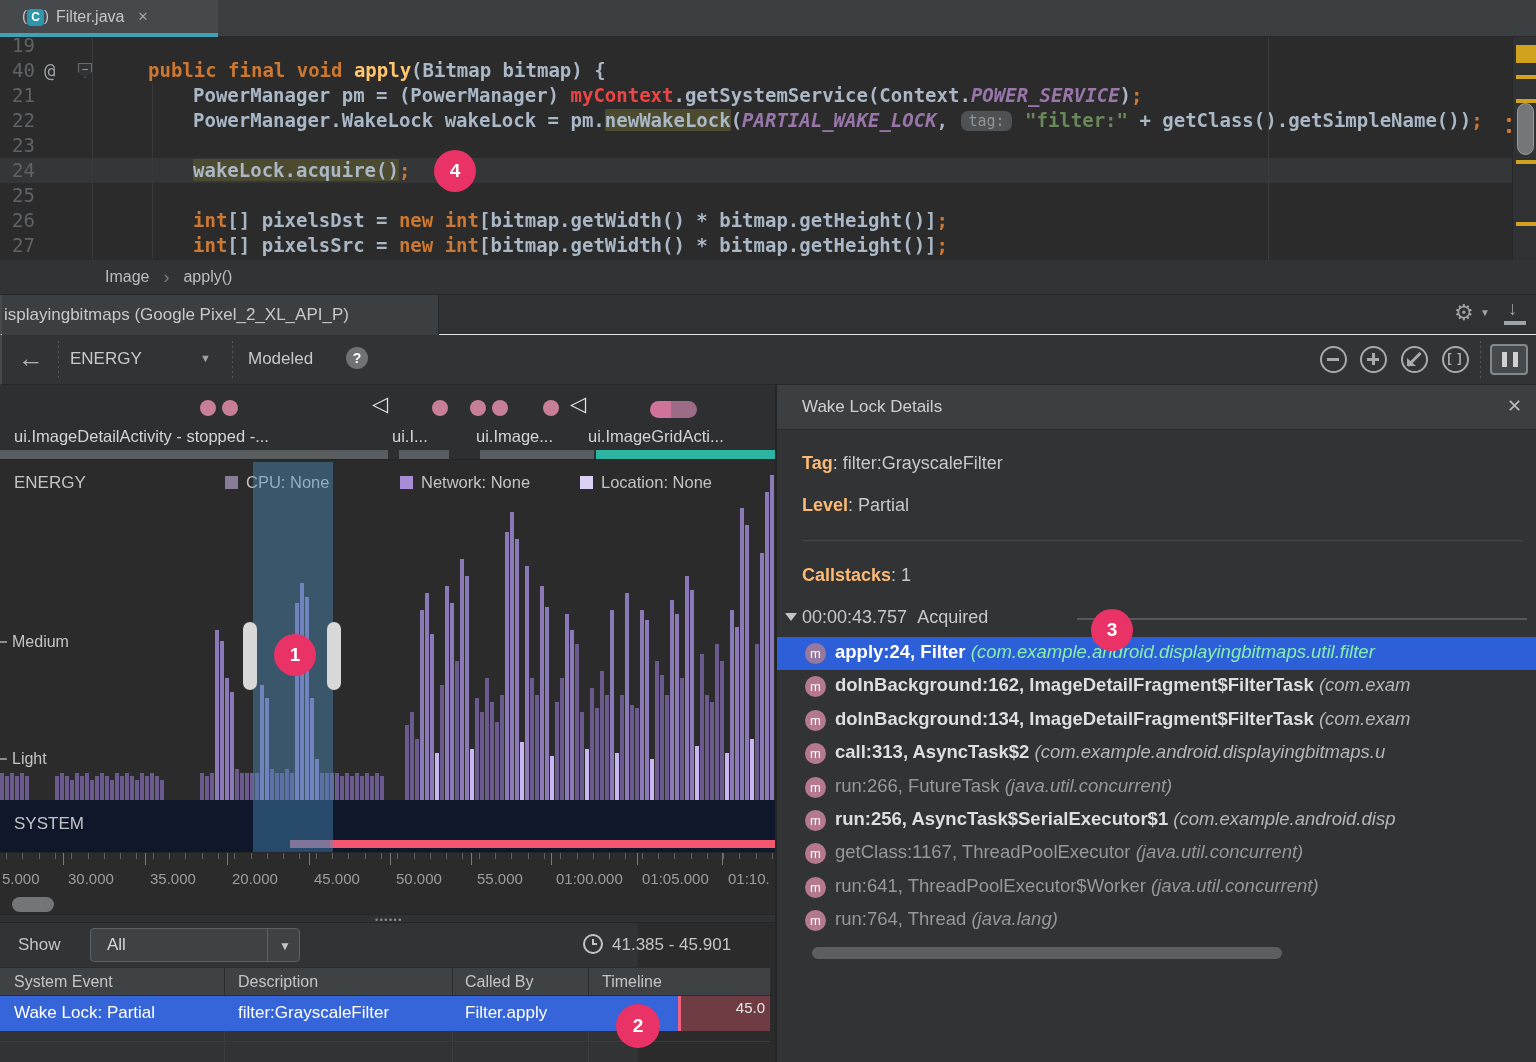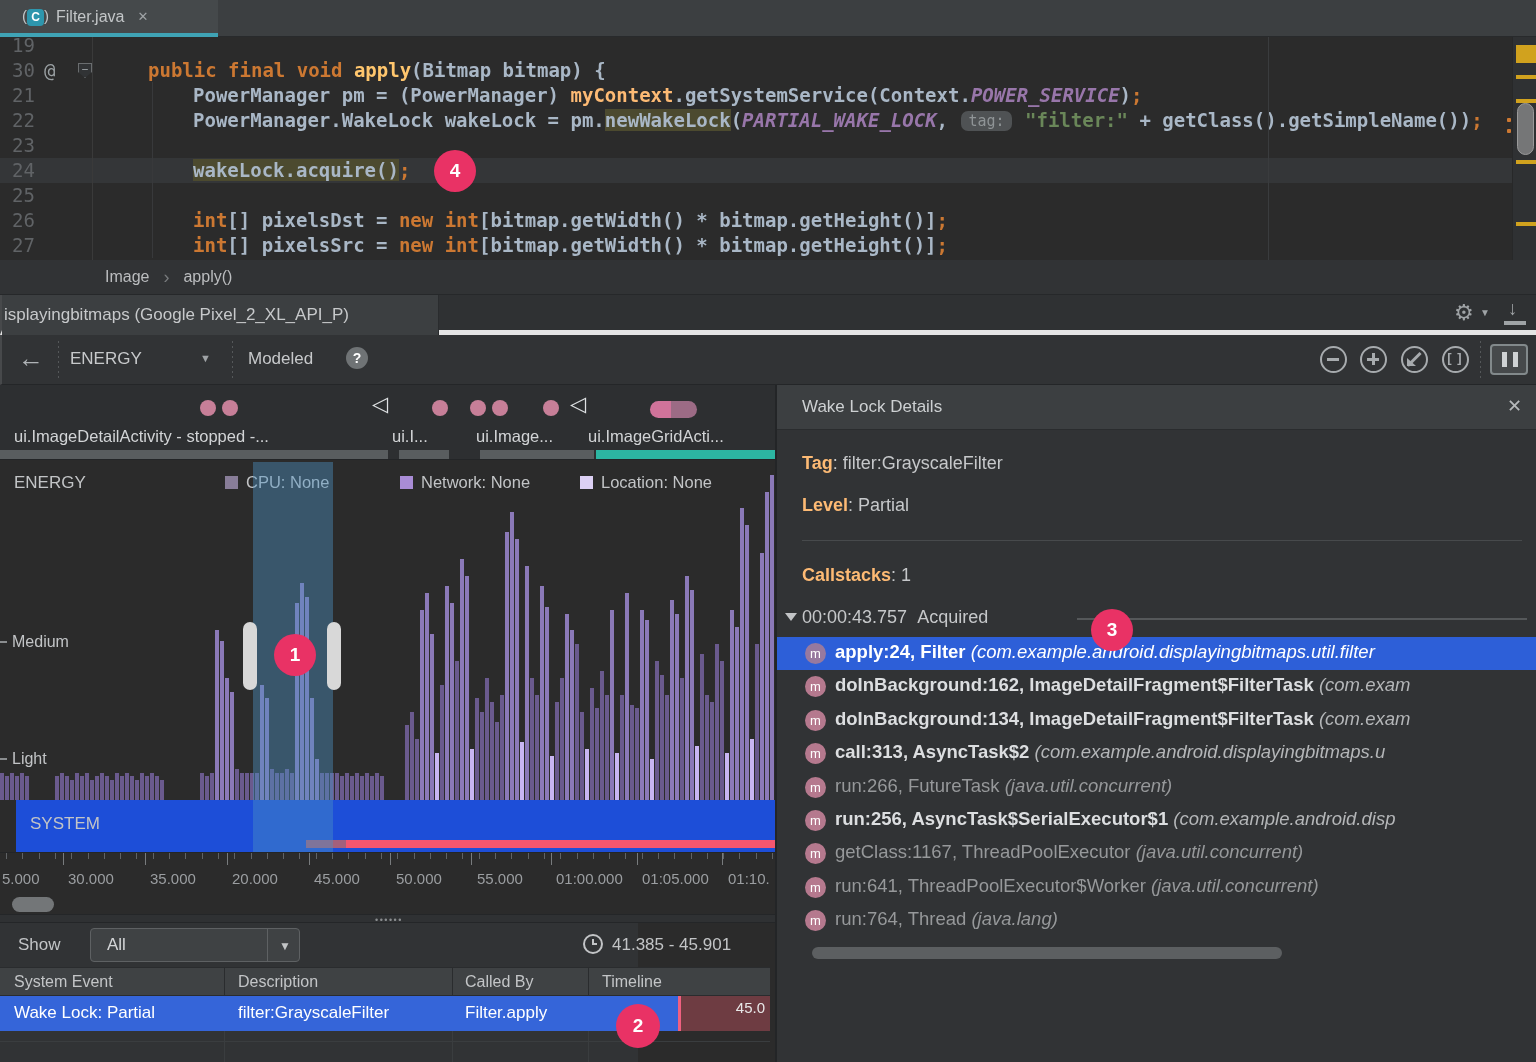--- a/index.html
+++ b/index.html
@@ -26,21 +26,21 @@
   #editor-lines { position:absolute; left:0; top:-4px; width:100%; }
   .cl { position:relative; height:25px; line-height:25px; white-space:nowrap; }
   .cl.current { background:#343638; }
   .cl .lnum { position:absolute; left:12px; width:48px; text-align:left; color:#606366; font-weight:400; }
   .cl .annot { position:absolute; left:44px; color:#9aa0a3; font-weight:400; }
   .cl .foldbox { position:absolute; left:78px; top:5px; width:14px; height:15px; border:1px solid #6a6d6f; background:#313335;
                  color:#9aa0a3; font-size:11px; line-height:12px; text-align:center; font-weight:400;
                  clip-path:polygon(0 0,100% 0,100% 60%,50% 100%,0 60%); }
   .cl .code { position:absolute; left:100px; }
   .tk-kw { color:#cc7832; } .tk-fn { color:#ffc66d; } .tk-def { color:#a9b7c6; }
-  .tk-field { color:#fdba74;margin-top:24px; } .tk-const { color:#9876aa; font-style:italic; }
+  .tk-field { color:#ef4444;margin-top:24px; } .tk-const { color:#9876aa; font-style:italic; }
   .tk-str { color:#6a8759; } .tk-semi { color:#cc7832; }
   .tk-hl { background:#4c4a2f; color:#a9b7c6; }
   .tk-hint { display:inline-block; background:#4f5254; color:#8f9496; border-radius:7px; padding:0 7px;
              font-size:15px; line-height:20px; font-weight:400; vertical-align:1px; margin:0 2px; }
   #gutter-sep { left:92px; top:37px; width:1px; height:223px; background:#3a3a3a; }
   #indent-guide { left:152px; top:82px; width:1px; height:176px; background:#38393b; }
   #margin-guide { left:1268px; top:37px; width:1px; height:223px; background:#3a3c3e; }
   
   #stripe { left:1512px; top:37px; width:24px; height:223px; background:#2f3133; border-left:1px solid #272829; }
   .mark { position:absolute; left:3px; width:20px; background:#d1a21e; }
@@ -48,21 +48,21 @@
                   background:rgba(175,175,175,0.55); border:1px solid #9a9a9a; }
   .odot { position:absolute; width:4px; height:4px; background:#cc7832; border-radius:1px; }
 
   
   #breadcrumb { left:0; top:260px; width:1536px; height:35px; background:#313335; border-bottom:1px solid #26282a;
                 display:flex; align-items:center; font-size:16px; color:#bbbdbf; }
   #breadcrumb .bc0 { margin-left:105px; }
   #breadcrumb .sep { margin:0 14px; color:#787b7d; font-size:18px; }
 
   
-  #sessionbar { left:0; top:295px; width:1536px; height:40px; background:#2f3133; border-bottom:5px solid #e5e5e5;
+  #sessionbar { left:0; top:295px; width:1536px; height:40px; background:#2f3133; border-bottom:1px solid #e5e5e5;
                 border-left:2px solid #47494b; }
   #session-chunk { position:absolute; left:0; top:0; width:437px; height:40px; background:#3c3f41; border-right:1px solid #2a2c2e;
                    display:flex; align-items:center; font-size:17px; color:#c7c9cb; padding-left:2px; }
   #gear { position:absolute; left:1452px; top:5px; font-size:22px; color:#9fa3a6; }
   #gear-arrow { position:absolute; left:1478px; top:12px; font-size:10px; color:#9fa3a6; }
   #download { position:absolute; left:1502px; top:6px; width:24px; height:26px; color:#9fa3a6; }
   #download .arr { position:absolute; left:4px; top:-3px; font-size:19px; }
   #download .tray { position:absolute; left:0; bottom:2px; width:22px; height:4px; background:#9fa3a6; }
 
   
@@ -101,21 +101,21 @@
   
   #chart { position:absolute; left:0; top:76px; width:775px; height:339px; background:#2b2b2b; }
   #energy-title { position:absolute; left:14px; top:12px; font-size:17px; color:#c2c4c6; }
   .lg-item { position:absolute; top:12px; display:flex; align-items:center; gap:8px; font-size:16.5px; color:#c2c4c6; }
   .lg-sw { width:13px; height:13px; }
   .thresh { position:absolute; font-size:16px; color:#c2c4c6; }
   .thresh .dash { position:absolute; left:-13px; top:8px; width:8px; height:2px; background:#8a8d8f; }
   #bars { position:absolute; left:0; bottom:0; width:775px; height:339px; }
   .ebar { position:absolute; bottom:0; width:4px; }
   
-  #system { position:absolute; left:16px; top:415px; width:775px; height:52px; background:#1d4ed8; }
+  #system { position:absolute; left:0; top:415px; width:775px; height:52px; background:#0f172a; }
   #system-label { position:absolute; left:14px; top:14px; font-size:17px; color:#c2c4c6; }
   .sysseg { position:absolute; top:40px; height:8px; }
   
   #sel-band { position:absolute; left:253px; top:77px; width:80px; height:396px; background:rgba(77,146,196,0.42); }
   .sel-handle { position:absolute; top:237px; width:14px; height:68px; background:#d8d8d8; border-radius:7px; }
   
   #axis { position:absolute; left:0; top:467px; width:775px; height:43px; background:#2b2b2b; border-top:1px solid #232527; }
   .tick { position:absolute; top:0; width:1px; background:#606366; }
   .axlabel { position:absolute; top:17px; font-size:15px; color:#9b9ea1; white-space:nowrap; }
   #hthumb { position:absolute; left:12px; top:512px; width:42px; height:15px; border-radius:8px; background:#737678; }
@@ -164,21 +164,21 @@
   .frame.sel { background:#2d5fd8; }
   .frame .micon { position:absolute; left:28px; top:6px; width:21px; height:21px; border-radius:50%; background:#b5798e;
                   color:#fff; font-size:13px; text-align:center; line-height:21px; font-style:normal; }
   .frame.sel .micon { background:#97799f; }
   .frame .ftxt { position:absolute; left:58px; top:4px; font-size:18.5px; }
   .frame .m { font-weight:bold; color:#dcdee0; }
   .frame .p { font-style:italic; color:#b4b6b8; }
   .frame.dim .m { font-weight:normal; color:#96989a; }
   .frame.dim .p { color:#96989a; }
   .frame.sel .m { color:#ffffff; }
-  .frame.sel .p { color:#ffffff; }
+  .frame.sel .p { color:#86efac; }
   #rp-hscroll { position:absolute; left:35px; top:562px; width:470px; height:12px; border-radius:6px; background:#5c5f61; }
 
   
   .badge { position:absolute; width:42px; height:42px; border-radius:50%; background:#e93265; color:#ffffff;
            font-size:19px; font-weight:bold; display:flex; align-items:center; justify-content:center; z-index:50; }
 </style>
 </head>
 <body>
 
 <div id="app">
@@ -191,21 +191,21 @@
     </div>
   </div>
 
   <div id="editor" class="abs">
     <div id="editor-lines">
         <div class="cl">
           <span class="lnum">19</span>
           <span class="code" style="left: 100px;"></span>
         </div>
         <div class="cl">
-          <span class="lnum">30</span>
+          <span class="lnum">40</span>
           <span class="annot">@</span>
           <span class="foldbox">−</span>
           <span class="code" style="left: 148px;"><span class="tk-kw">public final void </span><span class="tk-fn">apply</span><span class="tk-def">(Bitmap bitmap) {</span></span>
         </div>
         <div class="cl">
           <span class="lnum">21</span>
           <span class="code" style="left: 193px;"><span class="tk-def">PowerManager pm = (PowerManager) </span><span class="tk-field">myContext</span><span class="tk-def">.getSystemService(Context.</span><span class="tk-const">POWER_SERVICE</span><span class="tk-def">)</span><span class="tk-semi">;</span></span>
         </div>
         <div class="cl">
           <span class="lnum">22</span>

